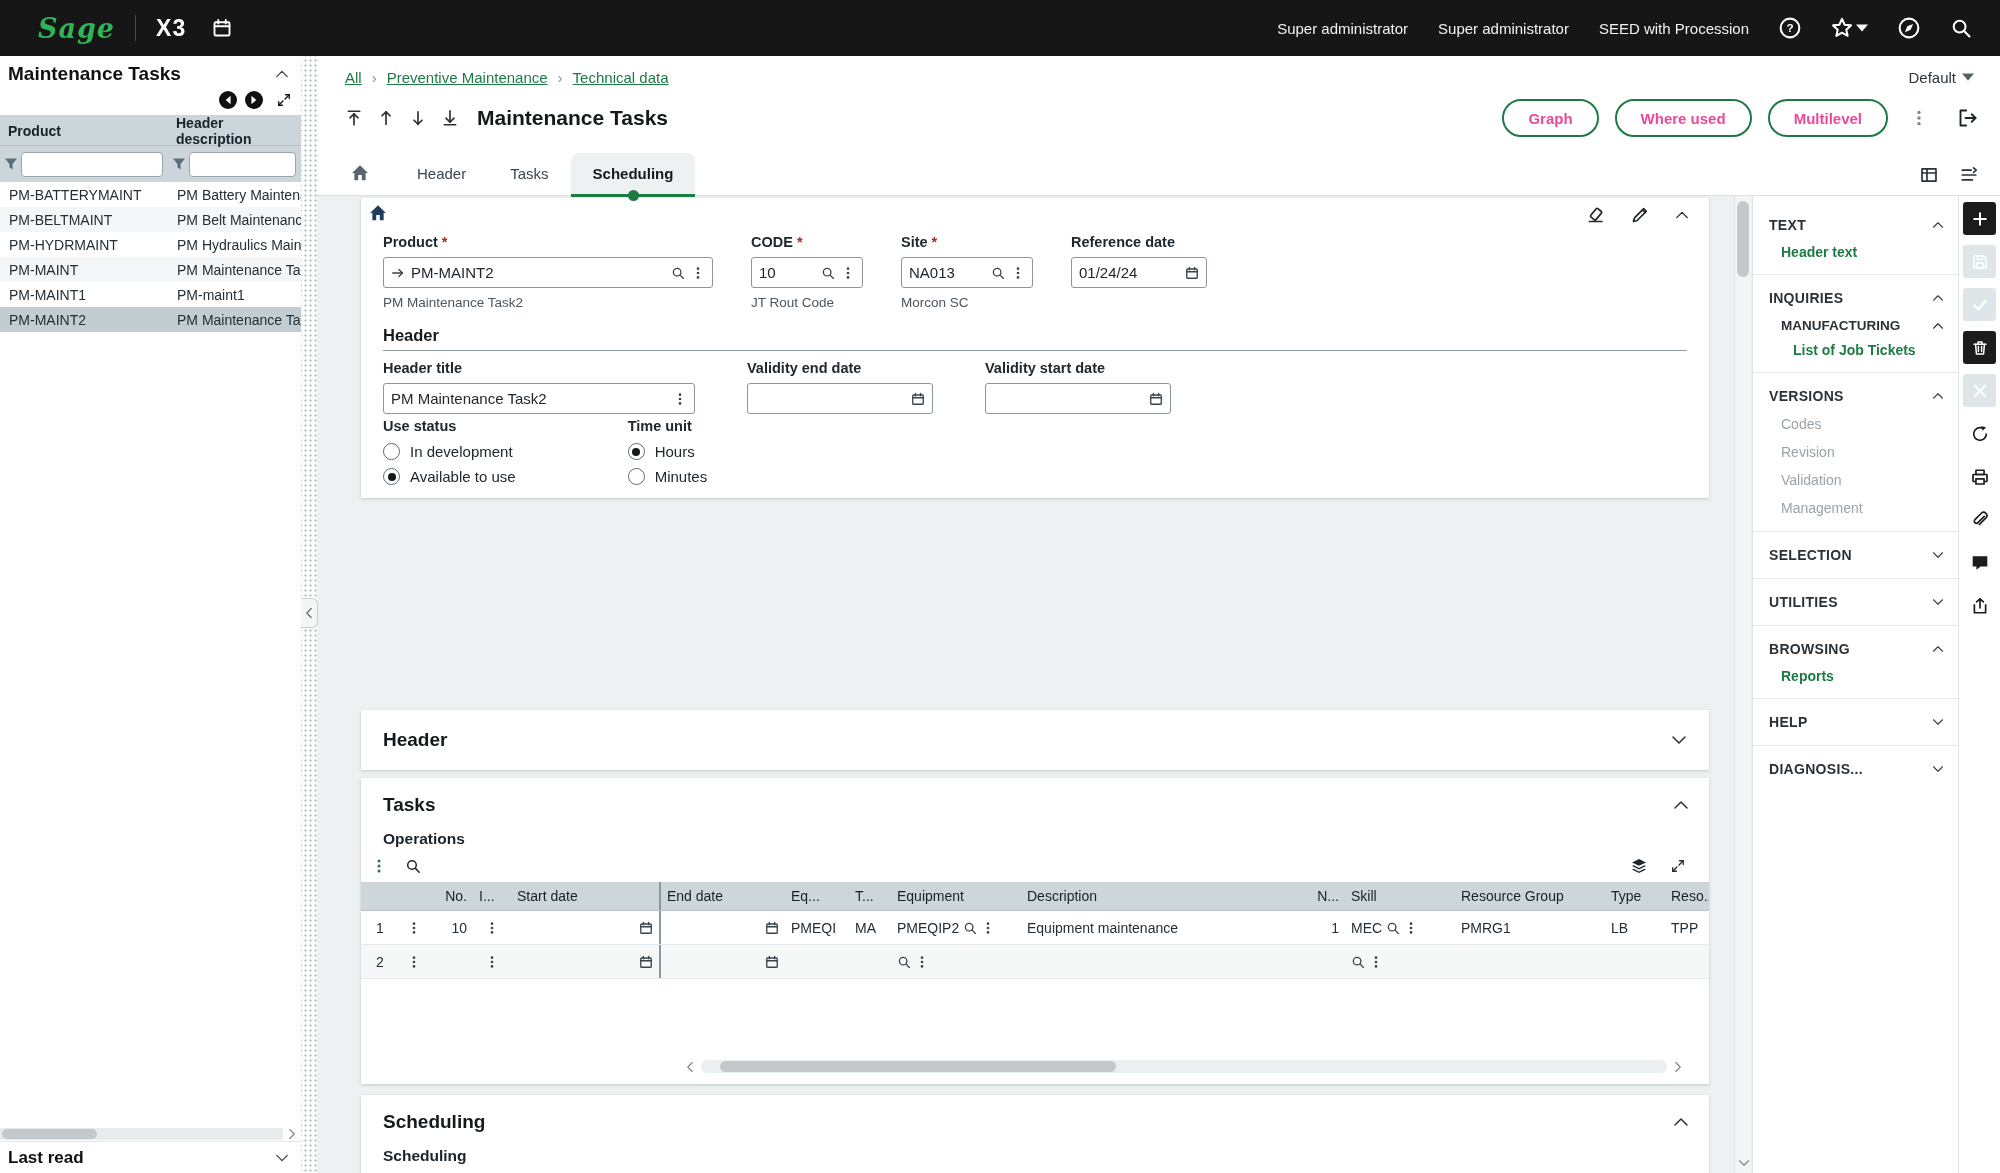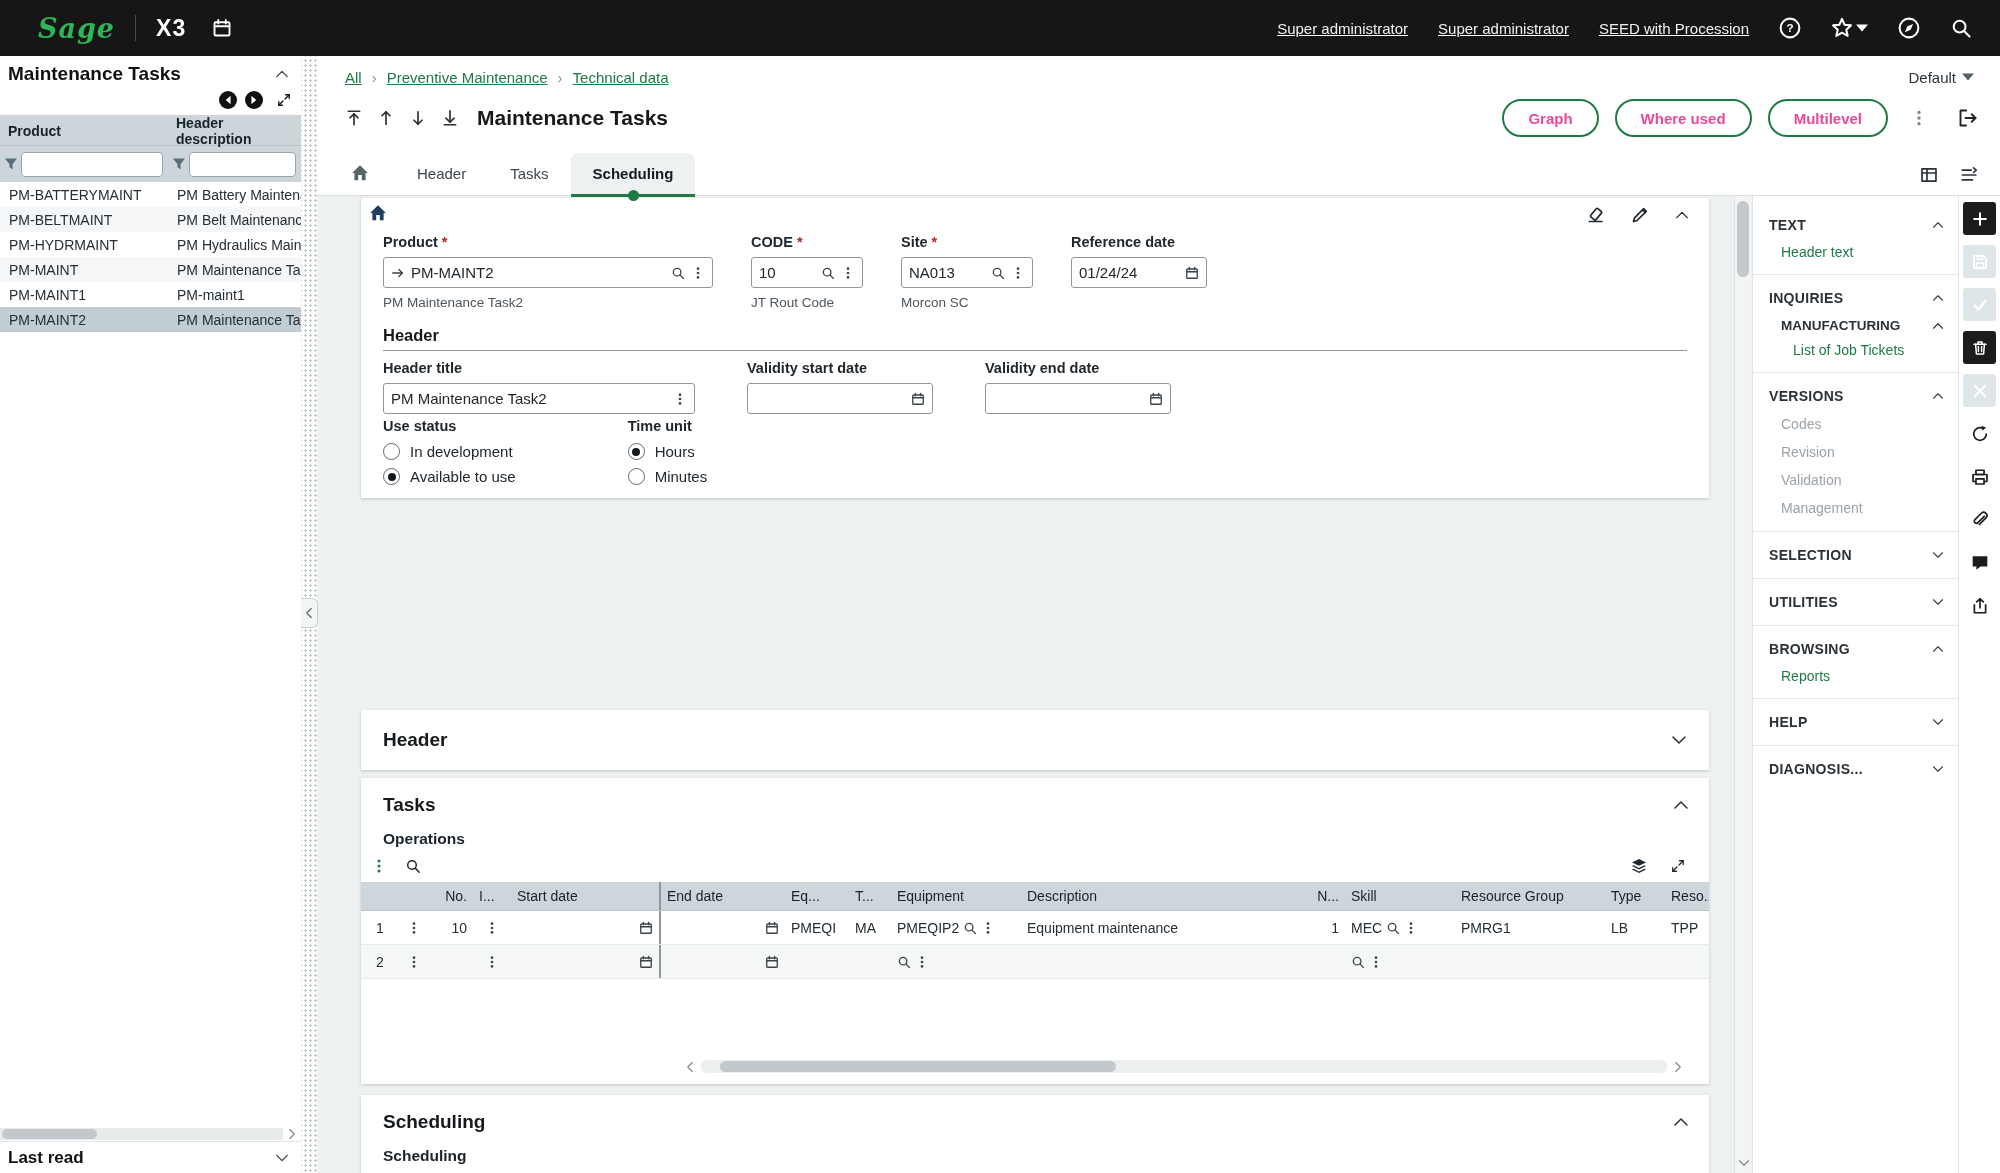--- a/index.html
+++ b/index.html
@@ -13,21 +13,21 @@
   .ic.s18 { width:18px; height:18px; }
   .ic.s20 { width:20px; height:20px; }
   .ic.s22 { width:22px; height:22px; }
 
   
   .topbar { position:absolute; left:0; top:0; width:2000px; height:56px; background:#161616; display:flex; align-items:center; color:#fff; z-index:30; }
   .brand { font-size:27px; font-weight:bold; font-style:italic; color:#2fb457; letter-spacing:1px; margin-left:38px; font-family:"DejaVu Serif", serif; }
   .topbar .vdiv { width:1px; height:26px; background:#4a4a4a; margin:0 20px; }
   .prod { font-size:23px; font-weight:bold; letter-spacing:1px; }
   .top-cal { margin-left:26px; color:#fff; }
-  .top-right { margin-left:auto; display:flex; align-items:center; gap:30px; margin-right:28px;text-decoration:underline; }
+  .top-right { margin-left:auto; display:flex; align-items:center; gap:30px; margin-right:28px; }
   .top-right .ttxt { font-size:15px; color:#f2f2f2; }
   .top-ic { color:#fff; display:inline-flex; align-items:center; gap:3px; }
 
   
   .leftpanel { position:absolute; left:0; top:56px; width:301px; bottom:0; background:#fff; z-index:10; }
   .lp-head { display:flex; align-items:center; justify-content:space-between; padding:7px 12px 2px 8px; }
   .lp-title { font-size:19px; font-weight:bold; color:#111; }
   .lp-nav { display:flex; align-items:center; justify-content:flex-end; gap:8px; padding:4px 10px 6px 0; color:#111; }
   .lp-grid { width:301px; font-size:14px; }
   .lp-row { display:grid; grid-template-columns:168px 133px; align-items:center; }
@@ -136,21 +136,21 @@
   
   .vscroll { position:absolute; left:1734px; top:196px; width:17px; bottom:0; background:#f3f5f5; border-left:1px solid #e1e4e6; z-index:6; }
   .vscroll .thumb { position:absolute; left:2px; top:5px; width:12px; height:76px; background:#c2c8cb; border-radius:6px; }
   .vscroll .down { position:absolute; left:0; bottom:4px; width:17px; display:flex; justify-content:center; color:#7d868c; }
 
   
   .rpanel { position:absolute; left:1752px; top:196px; width:206px; bottom:0; background:#fff; border-left:1px solid #e1e4e6; padding-top:8px; z-index:6; }
   .rp-sec { padding:7px 14px 7px 16px; }
   .rp-head { display:flex; align-items:center; justify-content:space-between; font-size:14px; font-weight:bold; color:#2a3238; letter-spacing:.3px; padding:6px 0; cursor:pointer; }
   .rp-head .ic { color:#39434a; }
-  .rp-link { font-size:14px; font-weight:normal; color:#1e7a45; padding:5px 0 5px 12px; cursor:pointer; }
+  .rp-link { font-size:14px; font-weight:bold; color:#1e7a45; padding:5px 0 5px 12px; cursor:pointer; }
   .rp-sub { font-size:13.5px; font-weight:bold; color:#2a3238; padding:6px 0 4px 12px; display:flex; align-items:center; justify-content:space-between; }
   .rp-link.lvl2 { padding-left:24px; }
   .rp-dis { font-size:14px; color:#9aa3a9; padding:6px 0 6px 12px; }
   .rp-div { border-top:1px solid #e6e9ea; margin:2px 0; }
 
   
   .istrip { position:absolute; left:1958px; top:196px; width:42px; bottom:0; background:#fff; border-left:1px solid #e1e4e6; display:flex; flex-direction:column; align-items:center; padding-top:6px; gap:10px; z-index:6; }
   .ibtn { width:33px; height:33px; border-radius:3px; display:flex; align-items:center; justify-content:center; }
   .ibtn.primary { background:#1c1c1c; color:#fff; }
   .ibtn.disabled { background:#dee6ea; color:#fff; }
@@ -543,35 +543,35 @@
           <span class="ic s14">
               <svg xmlns="http://www.w3.org/2000/svg" fill="currentColor" stroke="none" stroke-width="1.5" stroke-linecap="round" stroke-linejoin="round" viewBox="0 0 16 16">
                 <circle cx="8" cy="3" r="1.5"></circle>
                 <circle cx="8" cy="8" r="1.5"></circle>
                 <circle cx="8" cy="13" r="1.5"></circle>
               </svg>
             </span>
         </div>
       </div>
       <div class="fw-vdate">
-        <div class="frm-label"><span>Validity start date</span></div>
+        <div class="frm-label"><span>Validity end date</span></div>
         <div class="field">
           <input style="">
           <span class="ic s14">
               <svg xmlns="http://www.w3.org/2000/svg" fill="none" stroke="currentColor" stroke-width="1.5" stroke-linecap="round" stroke-linejoin="round" viewBox="0 0 16 16">
                 <rect x="2" y="3.4" width="12" height="10.6" rx="1"></rect>
                 <line x1="2" y1="6.6" x2="14" y2="6.6"></line>
                 <line x1="5" y1="1.6" x2="5" y2="4.4"></line>
                 <line x1="11" y1="1.6" x2="11" y2="4.4"></line>
               </svg>
             </span>
         </div>
       </div>
       <div class="fw-vdate">
-        <div class="frm-label"><span>Validity end date</span></div>
+        <div class="frm-label"><span>Validity start date</span></div>
         <div class="field">
           <input style="">
           <span class="ic s14">
               <svg xmlns="http://www.w3.org/2000/svg" fill="none" stroke="currentColor" stroke-width="1.5" stroke-linecap="round" stroke-linejoin="round" viewBox="0 0 16 16">
                 <rect x="2" y="3.4" width="12" height="10.6" rx="1"></rect>
                 <line x1="2" y1="6.6" x2="14" y2="6.6"></line>
                 <line x1="5" y1="1.6" x2="5" y2="4.4"></line>
                 <line x1="11" y1="1.6" x2="11" y2="4.4"></line>
               </svg>
             </span>

